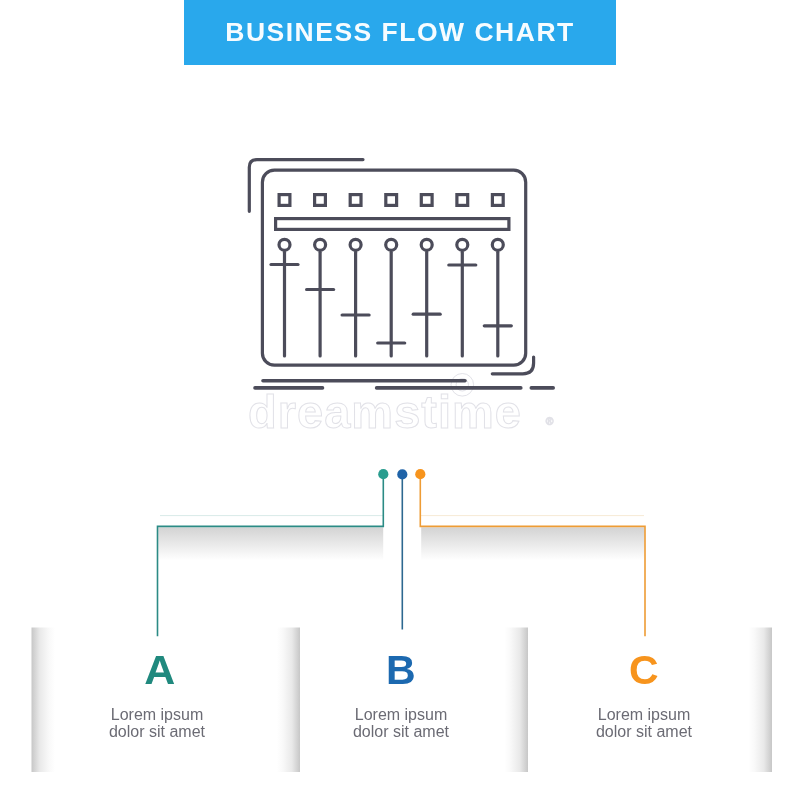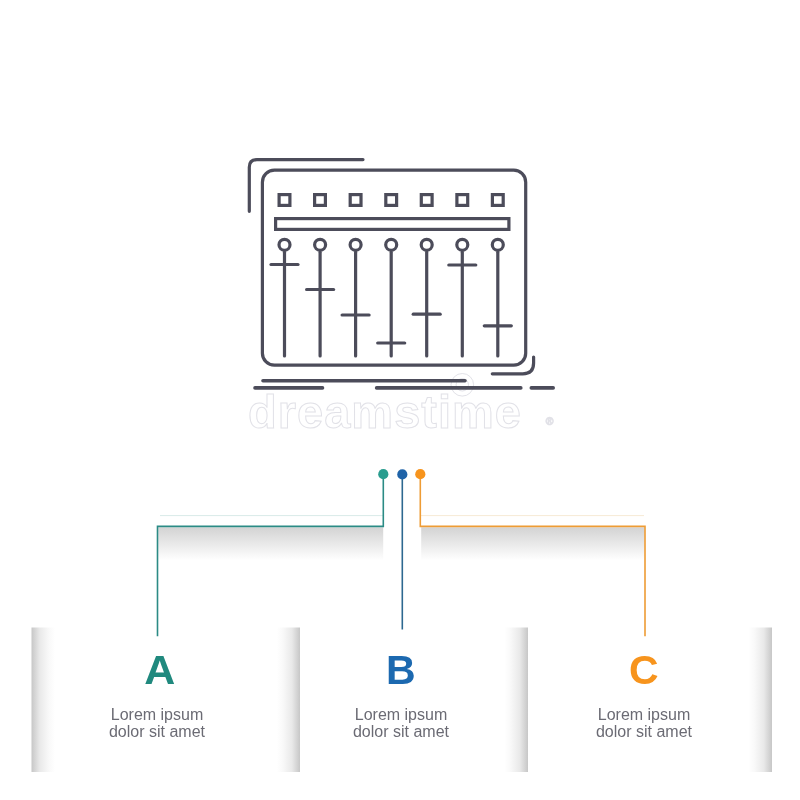--- a/index.html
+++ b/index.html
@@ -7,20 +7,23 @@
          font-family:"Liberation Sans", sans-serif;}
   #banner{position:absolute;left:184px;top:0;width:432px;height:65px;background:#29a8ec;
           display:flex;align-items:center;justify-content:center;}
   #banner span{color:#f6fcff;font-weight:bold;font-size:26.5px;letter-spacing:1.5px;
           white-space:nowrap;}
   svg{position:absolute;left:0;top:0;}
 </style>
 </head>
 <body>
 <div id="stage">
+  <div id="banner">
+      <span>BUSINESS FLOW CHART</span>
+    </div>
   <svg width="800" height="800" viewBox="0 0 800 800">
     <defs>
       <linearGradient id="bandv" x1="0" y1="0" x2="0" y2="1">
         <stop offset="0" stop-color="#d3d3d3"></stop>
         <stop offset="1" stop-color="#d3d3d3" stop-opacity="0"></stop>
       </linearGradient>
       <linearGradient id="stripL" x1="0" y1="0" x2="1" y2="0">
         <stop offset="0" stop-color="#c7c7c7"></stop>
         <stop offset="0.35" stop-color="#e9e9e9"></stop>
         <stop offset="0.75" stop-color="#f9f9f9"></stop>

